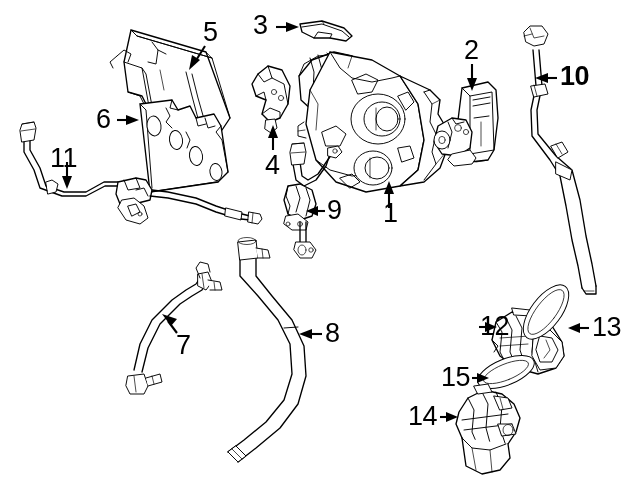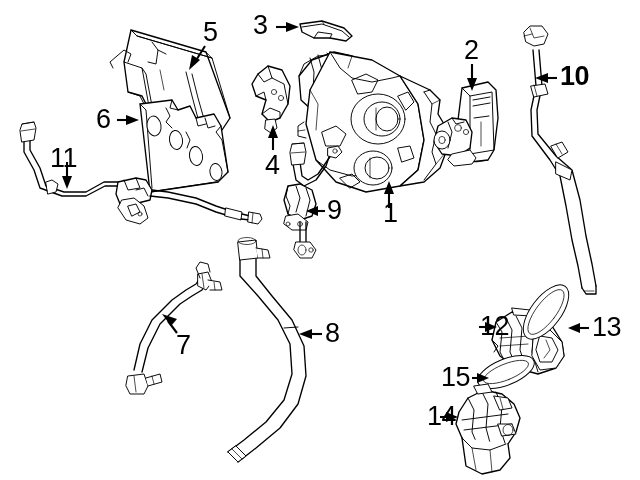--- a/index.html
+++ b/index.html
@@ -385,16 +385,16 @@
   <div class="callout-num" style="left:265px; top:152px;">4</div>
   <div class="callout-num" style="left:203px; top:19px;">5</div>
   <div class="callout-num" style="left:96px;  top:106px;">6</div>
   <div class="callout-num" style="left:176px; top:332px;">7</div>
   <div class="callout-num" style="left:325px; top:320px;">8</div>
   <div class="callout-num" style="left:327px; top:197px;">9</div>
   <div class="callout-num" style="left:560px; top:63px;font-weight:bold;">10</div>
   <div class="callout-num" style="left:50px;  top:145px;">11</div>
   <div class="callout-num" style="left:448px; top:313px;margin-left:32px;">12</div>
   <div class="callout-num" style="left:592px; top:314px;">13</div>
-  <div class="callout-num" style="left:427px; top:403px;">14</div>
+  <div class="callout-num" style="left:408px; top:403px;">14</div>
   <div class="callout-num" style="left:441px; top:364px;">15</div>
 
 </div>
 
 </body></html>

